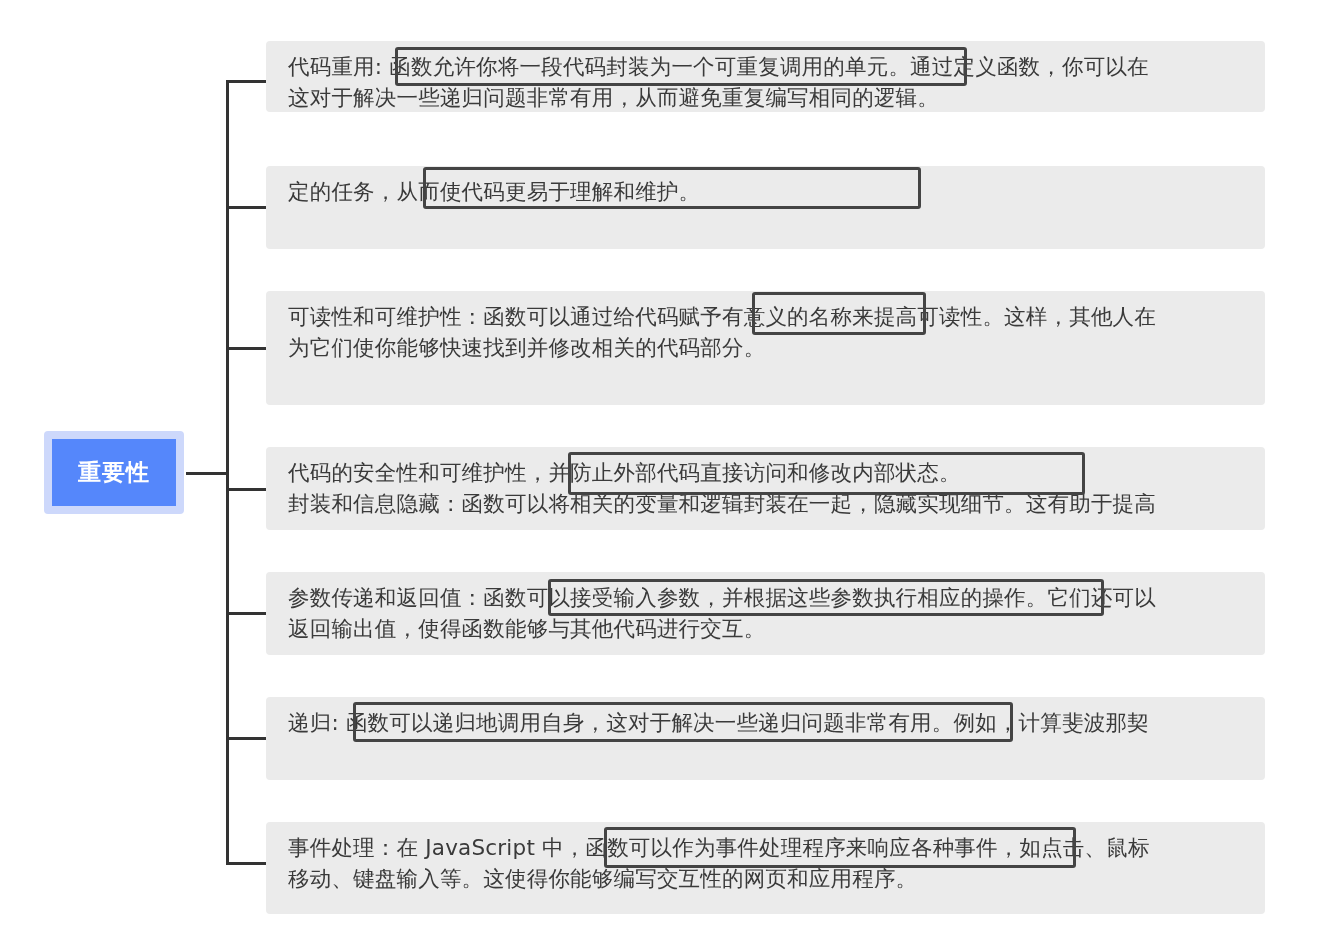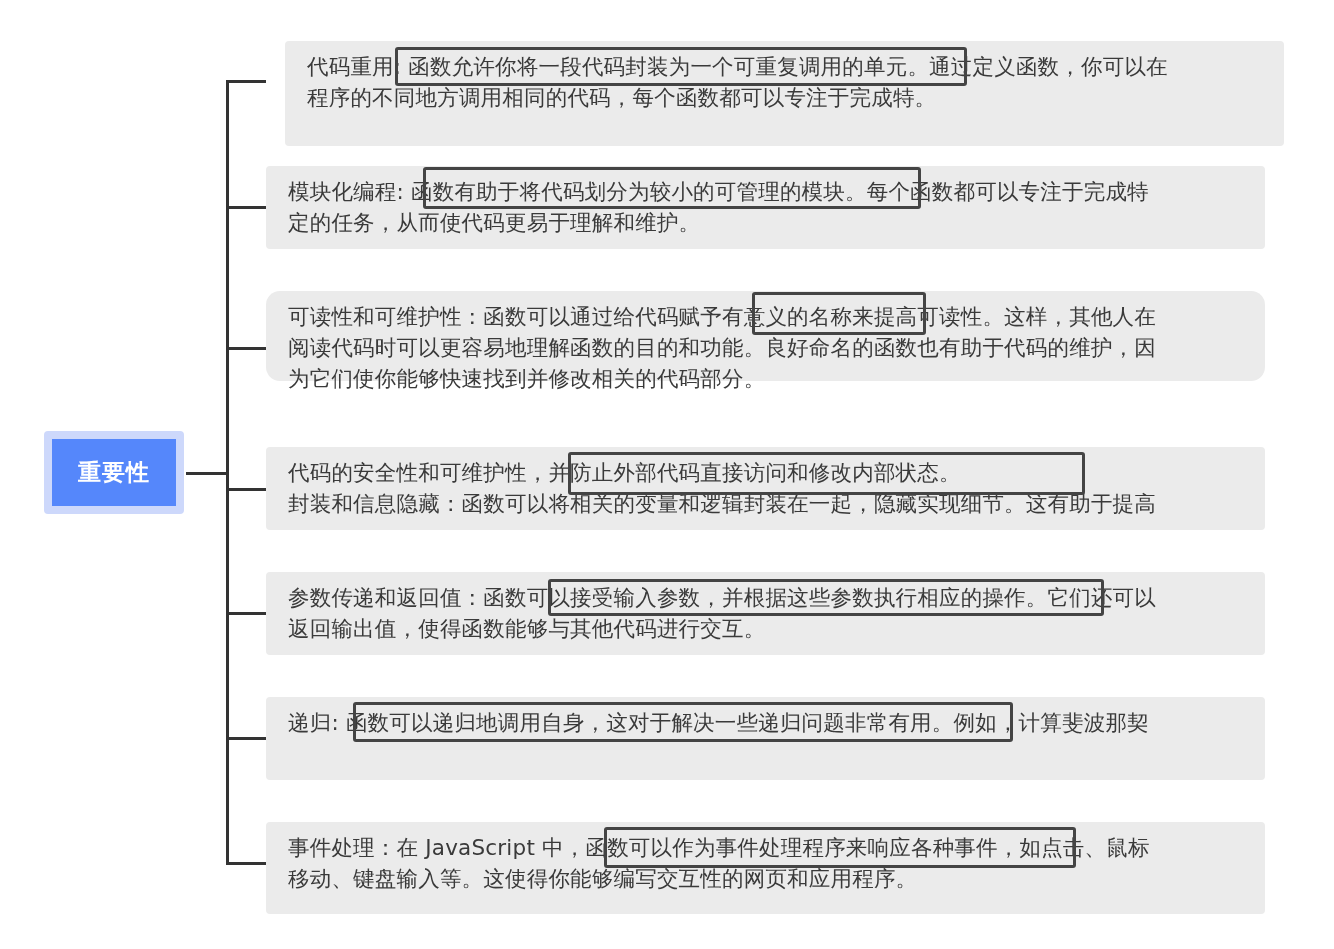--- a/index.html
+++ b/index.html
@@ -27,35 +27,33 @@
 <div class="line" style="left:186px;top:472px;width:42px;height:3px;"></div>
 <div class="line" style="left:226px;top:80px;width:3px;height:785px;"></div>
 <div class="line" style="left:226px;top:80px;width:40px;height:3px;"></div>
 <div class="line" style="left:226px;top:206px;width:40px;height:3px;"></div>
 <div class="line" style="left:226px;top:347px;width:40px;height:3px;"></div>
 <div class="line" style="left:226px;top:488px;width:40px;height:3px;"></div>
 <div class="line" style="left:226px;top:612px;width:40px;height:3px;"></div>
 <div class="line" style="left:226px;top:737px;width:40px;height:3px;"></div>
 <div class="line" style="left:226px;top:862px;width:40px;height:3px;"></div>
 
-<div class="node" style="top:41px;height:105px;margin-left:19px;">
+<div class="node" style="top:41px;height:71px;">
   <div class="node-text">代码重用: 函数允许你将一段代码封装为一个可重复调用的单元。通过定义函数，你可以在</div>
-  <div class="node-text">程序的不同地方调用相同的代码，每个函数都可以专注于完成特。</div>
+  <div class="node-text">这对于解决一些递归问题非常有用，从而避免重复编写相同的逻辑。</div>
 </div>
 <div class="hl" style="left:395px;top:47px;width:572px;height:39px;"></div>
 
 <div class="node" style="top:166px;height:83px;">
-  <div class="node-text">模块化编程: 函数有助于将代码划分为较小的可管理的模块。每个函数都可以专注于完成特</div>
   <div class="node-text">定的任务，从而使代码更易于理解和维护。</div>
 </div>
 <div class="hl" style="left:423px;top:167px;width:498px;height:42px;"></div>
 
-<div class="node" style="top:291px;height:90px;border-radius:14px;">
+<div class="node" style="top:291px;height:114px;">
   <div class="node-text">可读性和可维护性：函数可以通过给代码赋予有意义的名称来提高可读性。这样，其他人在</div>
-  <div class="node-text">阅读代码时可以更容易地理解函数的目的和功能。良好命名的函数也有助于代码的维护，因</div>
   <div class="node-text">为它们使你能够快速找到并修改相关的代码部分。</div>
 </div>
 <div class="hl" style="left:752px;top:292px;width:174px;height:43px;"></div>
 
 <div class="node" style="top:447px;height:83px;">
   <div class="node-text">代码的安全性和可维护性，并防止外部代码直接访问和修改内部状态。</div>
   <div class="node-text">封装和信息隐藏：函数可以将相关的变量和逻辑封装在一起，隐藏实现细节。这有助于提高</div>
 </div>
 <div class="hl" style="left:568px;top:452px;width:517px;height:43px;"></div>
 

